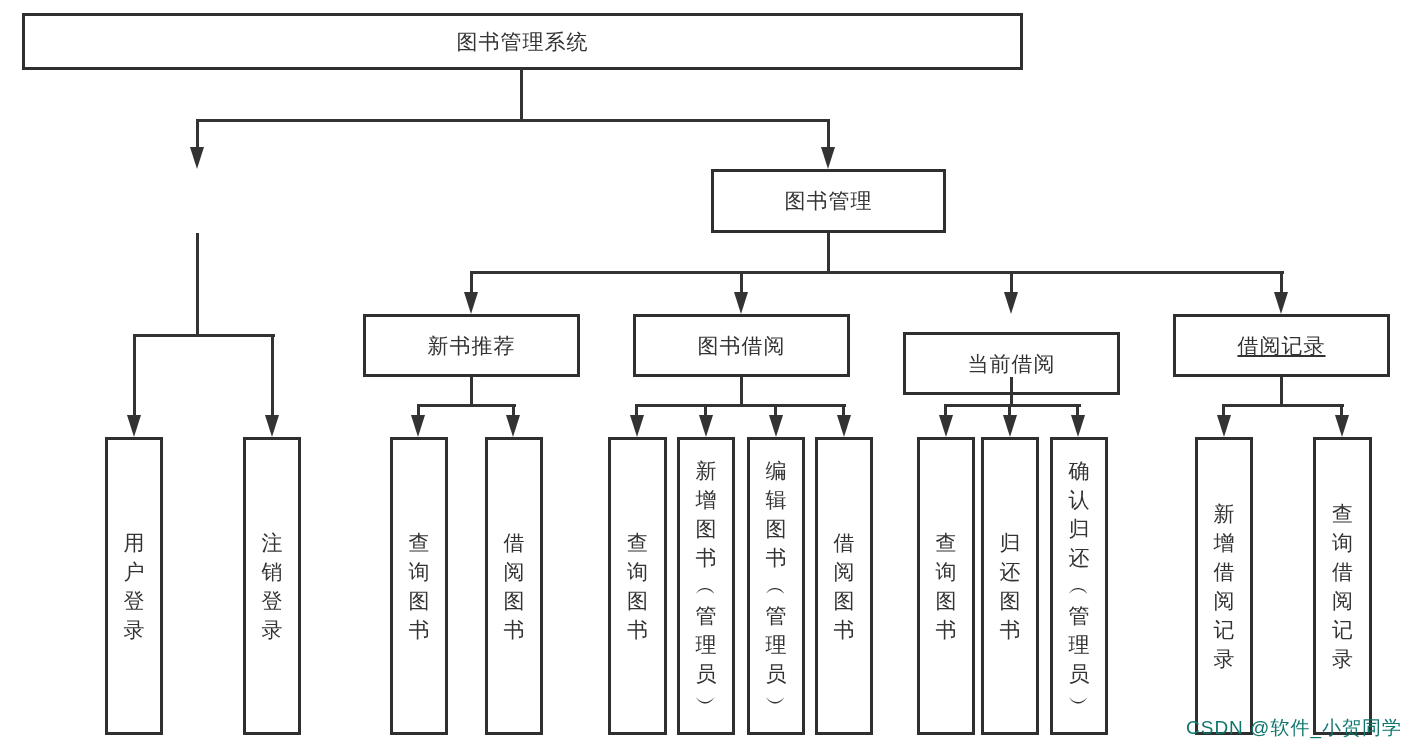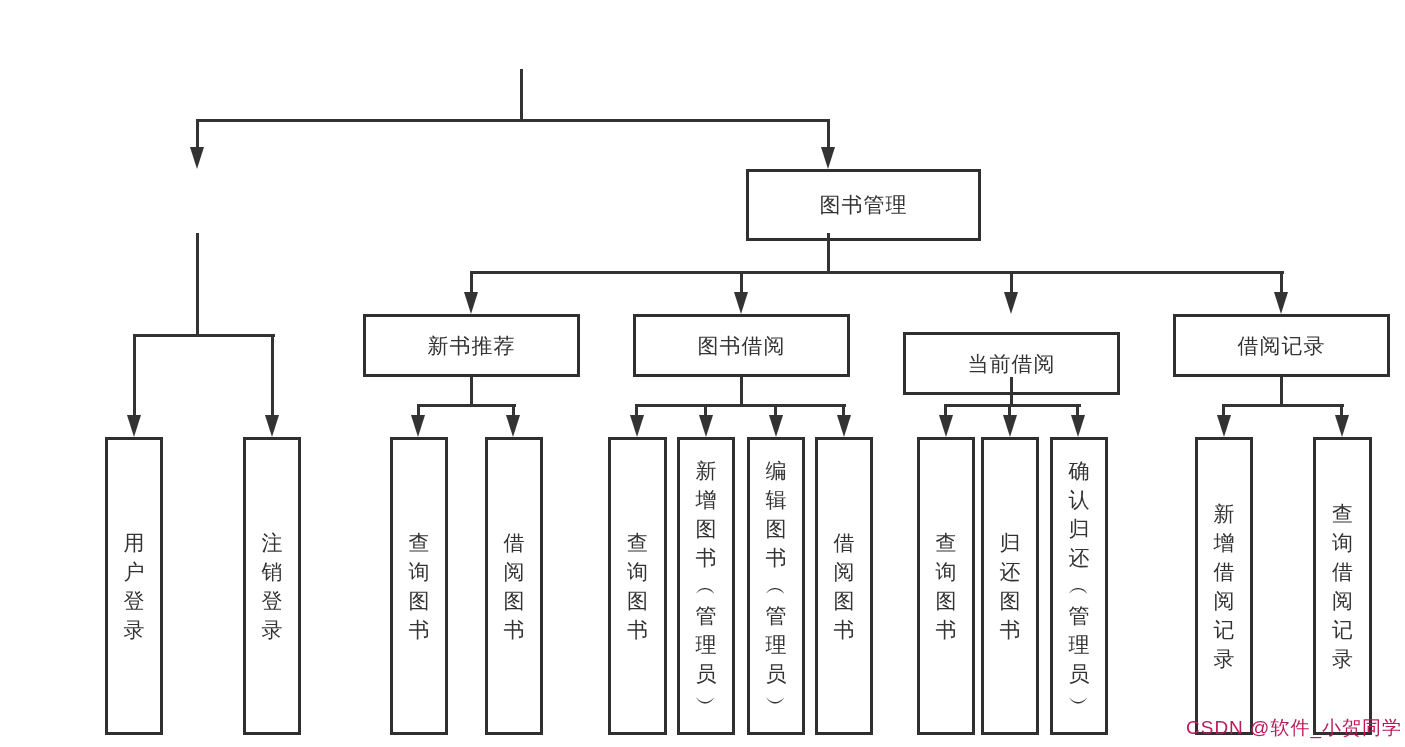--- a/index.html
+++ b/index.html
@@ -35,39 +35,42 @@
     border-left: 7px solid transparent;
     border-right: 7px solid transparent;
     border-top: 22px solid #333333;
   }
 
   .watermark {
     position: absolute;
     left: 1186px;
     top: 715px;
     font-size: 19px;
-    color: #be185d;
+    color: #0f766e;
     letter-spacing: 1px;
     white-space: nowrap;
   }
 </style>
 </head>
 <body>
 
 <div class="diagram">
 
+  <div class="node" style="left:22px; top:13px; width:1001px; height:57px;">
+    <span class="label">图书管理系统</span>
+  </div>
 
   <div class="line" style="left:520px; top:69px; width:3px; height:53px;"></div>
   <div class="line" style="left:196px; top:119px; width:634px; height:3px;"></div>
   <div class="line" style="left:196px; top:119px; width:3px; height:32px;"></div>
   <div class="arrow" style="left:190px; top:147px;"></div>
   <div class="line" style="left:827px; top:119px; width:3px; height:32px;"></div>
   <div class="arrow" style="left:821px; top:147px;"></div>
 
-  <div class="node" style="left:711px; top:169px; width:235px; height:72px;margin-left:35px;">
+  <div class="node" style="left:711px; top:169px; width:235px; height:64px;">
     <span class="label">图书管理</span>
   </div>
 
   <div class="line" style="left:196px; top:233px; width:3px; height:103px;"></div>
   <div class="line" style="left:133px; top:334px; width:142px; height:3px;"></div>
   <div class="line" style="left:133px; top:334px; width:3px; height:85px;"></div>
   <div class="arrow" style="left:127px; top:415px;"></div>
   <div class="line" style="left:271px; top:334px; width:3px; height:85px;"></div>
   <div class="arrow" style="left:265px; top:415px;"></div>
 
@@ -84,21 +87,21 @@
 
   <div class="node" style="left:363px; top:314px; width:217px; height:63px;">
     <span class="label">新书推荐</span>
   </div>
   <div class="node" style="left:633px; top:314px; width:217px; height:63px;">
     <span class="label">图书借阅</span>
   </div>
   <div class="node" style="left:903px; top:332px; width:217px; height:63px;">
     <span class="label">当前借阅</span>
   </div>
-  <div class="node" style="left:1173px; top:314px; width:217px; height:63px;">
+  <div class="node" style="left:1173px; top:314px; width:217px; height:63px;text-decoration:underline;">
     <span class="label">借阅记录</span>
   </div>
 
   <div class="line" style="left:470px; top:377px; width:3px; height:30px;"></div>
   <div class="line" style="left:417px; top:404px; width:99px; height:3px;"></div>
   <div class="line" style="left:417px; top:404px; width:3px; height:14px;"></div>
   <div class="arrow" style="left:411px; top:415px;"></div>
   <div class="line" style="left:512px; top:404px; width:3px; height:14px;"></div>
   <div class="arrow" style="left:506px; top:415px;"></div>
 

